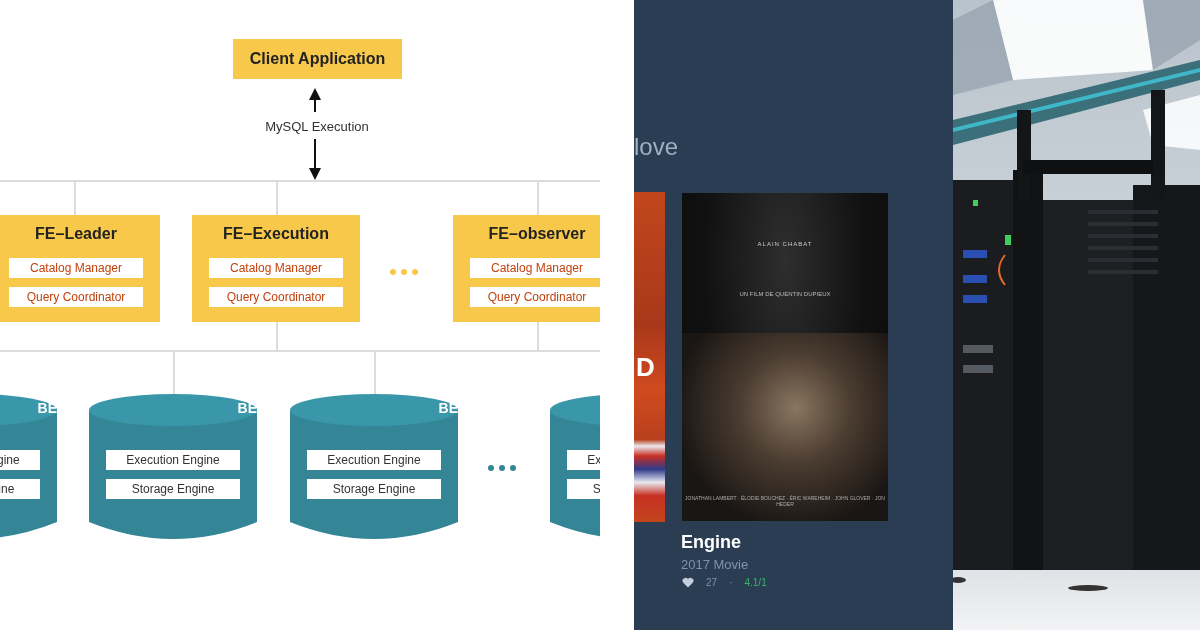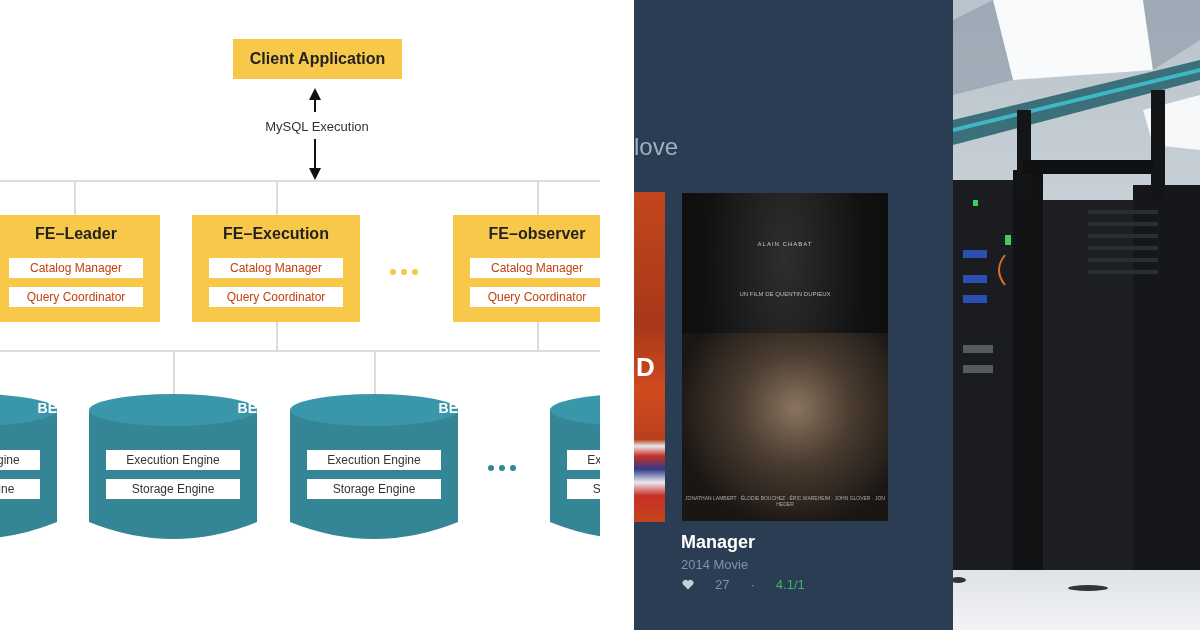--- a/index.html
+++ b/index.html
@@ -36,21 +36,21 @@
   .prev-poster { position: absolute; left: 0; top: 192px; width: 31px; height: 330px; background: linear-gradient(180deg,#c2461c 0%,#a8381a 40%,#d04a1e 60%,#b8401d 75%,#e8e8ee 77%,#c83024 80%,#2f3a8a 84%,#e9e9ef 88%,#c83024 92%,#c2461c 100%); }
   .prev-poster .prev-letter { position: absolute; left: 2px; top: 160px; font-size: 26px; font-weight: bold; color: #ffffff; }
   .poster { position: absolute; left: 48px; top: 193px; width: 206px; height: 328px; background: radial-gradient(ellipse at 50% 20%, #2e2e2e 0%, #111 55%, #0a0a0a 100%); overflow: hidden; }
   .poster .crowd { position: absolute; left: 0; right: 0; top: 140px; bottom: 0; background: radial-gradient(ellipse at 55% 40%, #8a7560 0%, #4a3c30 35%, #1a1614 75%); }
   .poster .credit-top { position: absolute; left: 0; right: 0; top: 48px; text-align: center; font-size: 6px; color: #ccc; letter-spacing: 1px; }
   .poster .poster-title { position: absolute; left: 0; right: 0; top: 62px; text-align: center; font-size: 30px; color: #fff; letter-spacing: 5px; font-weight: bold; }
   .poster .credit-sub { position: absolute; left: 0; right: 0; top: 98px; text-align: center; font-size: 6px; color: #bbb; }
   .poster .cast { position: absolute; left: 0; right: 0; bottom: 14px; text-align: center; font-size: 5px; color: #aaa; }
   .movie-title { position: absolute; left: 47px; top: 532px; font-size: 18px; font-weight: bold; color: #ffffff; }
   .movie-meta { position: absolute; left: 47px; top: 557px; font-size: 13px; color: #7f93a8; }
-  .movie-stats { position: absolute; left: 48px; top: 577px; font-size: 13px; color: #7f93a8; display: flex; align-items: center; gap: 21px; }
+  .movie-stats { position: absolute; left: 48px; top: 577px; font-size: 10px; color: #7f93a8; display: flex; align-items: center; gap: 12px; }
   .movie-stats .rating { color: #3bb36a; }
 
   
   .photo { position: absolute; left: 953px; top: 0; width: 247px; height: 630px; background: #d8dde2; overflow: hidden; }
 </style>
 </head>
 <body>
 
 <div class="root">
 
@@ -143,22 +143,22 @@
     <div class="love">love</div>
     <div class="prev-poster">
       <span class="prev-letter">D</span>
     </div>
     <div class="poster">
       <div class="crowd"></div>
       <div class="credit-top">ALAIN CHABAT</div>
       <div class="credit-sub">UN FILM DE QUENTIN DUPIEUX</div>
       <div class="cast">JONATHAN LAMBERT · ÉLODIE BOUCHEZ · ÉRIC WAREHEIM · JOHN GLOVER · JON HEDER</div>
     </div>
-    <div class="movie-title">Manager</div>
-    <div class="movie-meta">2014 Movie</div>
+    <div class="movie-title">Engine</div>
+    <div class="movie-meta">2017 Movie</div>
     <div class="movie-stats">
       <svg width="12" height="11" viewBox="0 0 24 22">
           <path d="M12 21 L2.5 11.5 A5.5 5.5 0 0 1 12 4 A5.5 5.5 0 0 1 21.5 11.5 Z" fill="#c5ced8"></path>
         </svg>
       <span>27</span>
       <span>·</span>
       <span class="rating">4.1/1</span>
     </div>
   </div>
 

